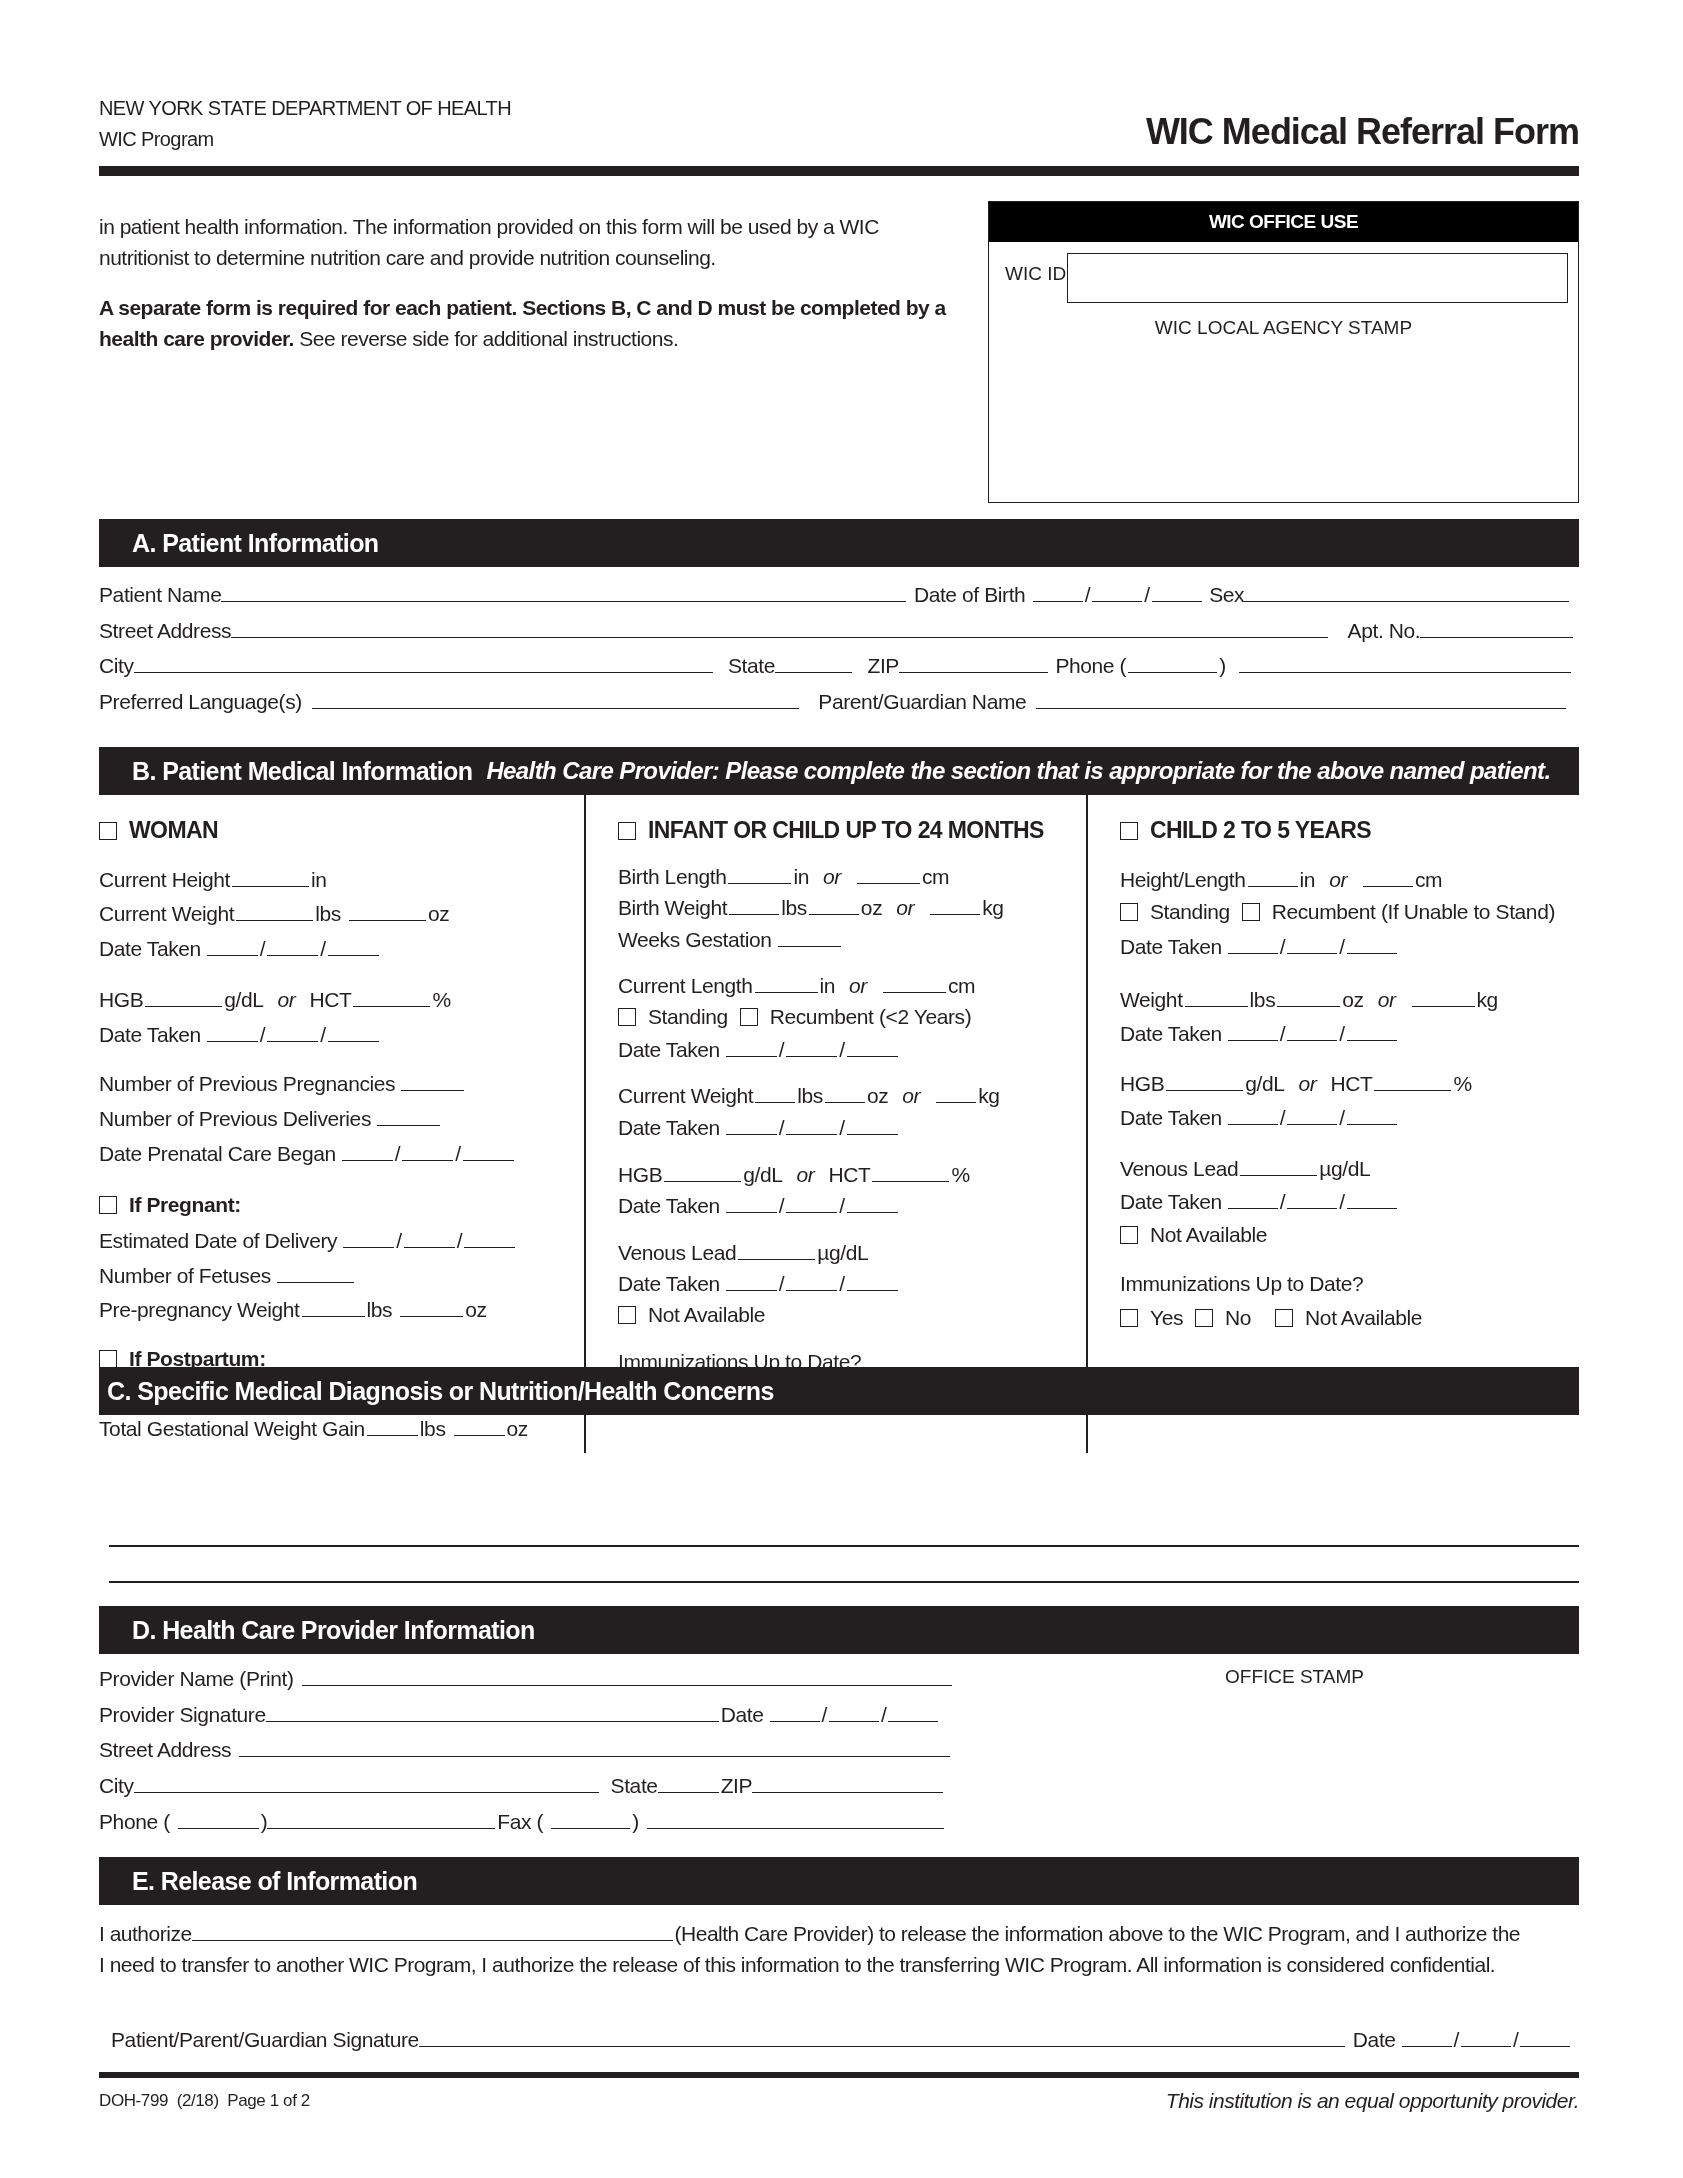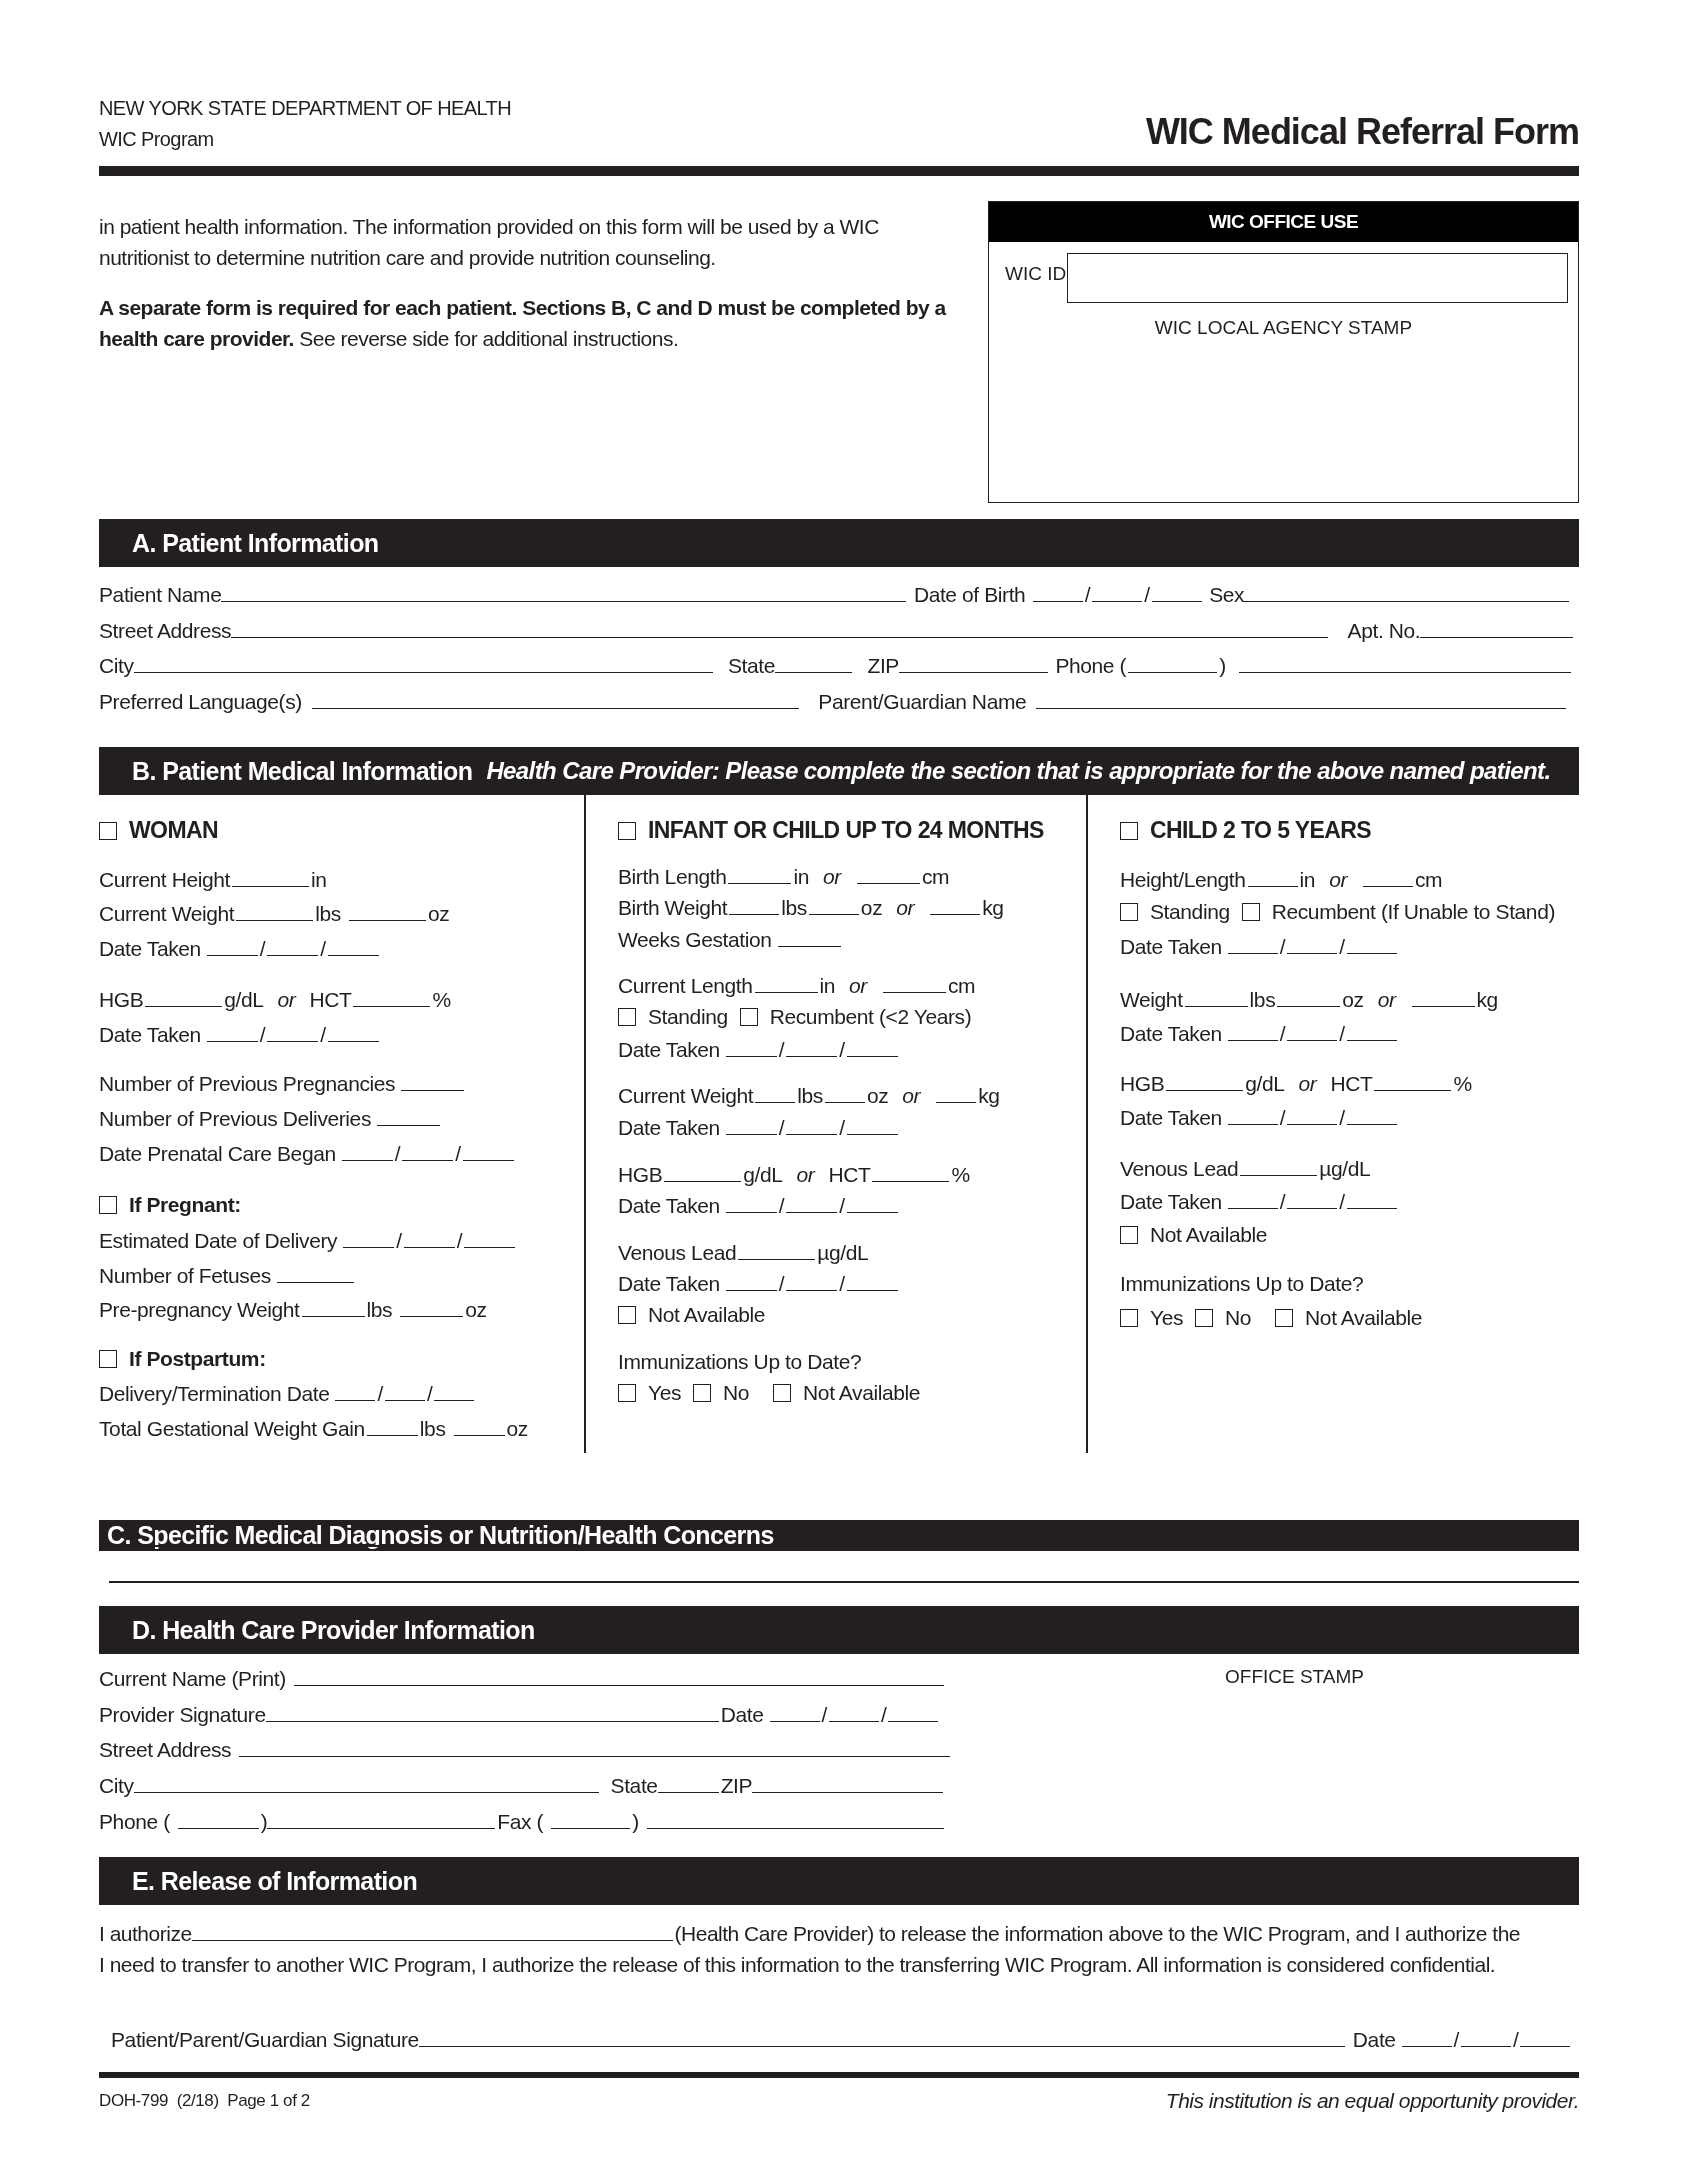--- a/index.html
+++ b/index.html
@@ -119,30 +119,30 @@
   <div class="line" style="top:204px;"><span>Date Taken</span><span class="u" style="width:50px;margin-left:6px"></span>/<span class="u" style="width:50px"></span>/<span class="u" style="width:50px"></span></div>
   <div class="line" style="top:254px;"><span>HGB</span><span class="u" style="width:77px"></span><span>g/dL</span><span class="ital">or</span><span>HCT</span><span class="u" style="width:77px"></span><span>%</span></div>
   <div class="line" style="top:288px;"><span>Date Taken</span><span class="u" style="width:50px;margin-left:6px"></span>/<span class="u" style="width:50px"></span>/<span class="u" style="width:50px"></span></div>
   <div class="line" style="top:339px;"><span>Venous Lead</span><span class="u" style="width:77px"></span><span>µg/dL</span></div>
   <div class="line" style="top:372px;"><span>Date Taken</span><span class="u" style="width:50px;margin-left:6px"></span>/<span class="u" style="width:50px"></span>/<span class="u" style="width:50px"></span></div>
   <div class="line" style="top:406px;"><span class="cb"></span><span>Not Available</span></div>
   <div class="line" style="top:455px;"><span>Immunizations Up to Date?</span></div>
   <div class="line" style="top:489px;"><span class="cb"></span><span>Yes</span><span class="cb" style="margin-left:12px"></span><span>No</span><span class="cb" style="margin-left:24px"></span><span>Not Available</span></div>
 </div>
 
-<div class="bar" style="top:1520px; height:31px;padding-left:8px;">
+<div class="bar" style="top:1367px; height:48px;padding-left:8px;">
     <span>C. Specific Medical Diagnosis or Nutrition/Health Concerns</span>
   </div>
 <div class="hline" style="left:109px; width:1470px; top:1545px;"></div>
 <div class="hline" style="left:109px; width:1470px; top:1581px;"></div>
 
 <div class="bar" style="top:1606px; height:48px;">
     <span>D. Health Care Provider Information</span>
   </div>
-<div class="line" style="left:99px; top:1666px;"><span>Current Name (Print)</span><span class="u" style="width:650px;margin-left:8px"></span></div>
+<div class="line" style="left:99px; top:1666px;"><span>Provider Name (Print)</span><span class="u" style="width:650px;margin-left:8px"></span></div>
 <div class="line" style="left:99px; top:1702px;"><span>Provider Signature</span><span class="u" style="width:453px;margin-left:0"></span><span>Date</span><span class="u" style="width:50px;margin-left:6px"></span>/<span class="u" style="width:50px"></span>/<span class="u" style="width:50px"></span></div>
 <div class="line" style="left:99px; top:1737px;"><span>Street Address</span><span class="u" style="width:711px;margin-left:8px"></span></div>
 <div class="line" style="left:99px; top:1773px;"><span>City</span><span class="u" style="width:465px;margin-left:0"></span><span style="margin-left:10px">State</span><span class="u" style="width:61px;margin-left:0"></span><span>ZIP</span><span class="u" style="width:191px;margin-left:0"></span></div>
 <div class="line" style="left:99px; top:1809px;"><span>Phone (</span><span class="u" style="width:81px;margin-left:8px"></span><span>)</span><span class="u" style="width:228px;margin-left:0"></span><span>Fax (</span><span class="u" style="width:79px;margin-left:8px"></span><span>)</span><span class="u" style="width:297px;margin-left:8px"></span></div>
 <div class="abs" style="left:1225px; top:1666px; font-size:19px;">OFFICE STAMP</div>
 
 <div class="bar" style="top:1857px; height:48px;">
     <span>E. Release of Information</span>
   </div>
 <div class="abs" style="left:99px; top:1918px; width:1485px; font-size:21px; line-height:31px; letter-spacing:-0.5px; white-space:nowrap;">

